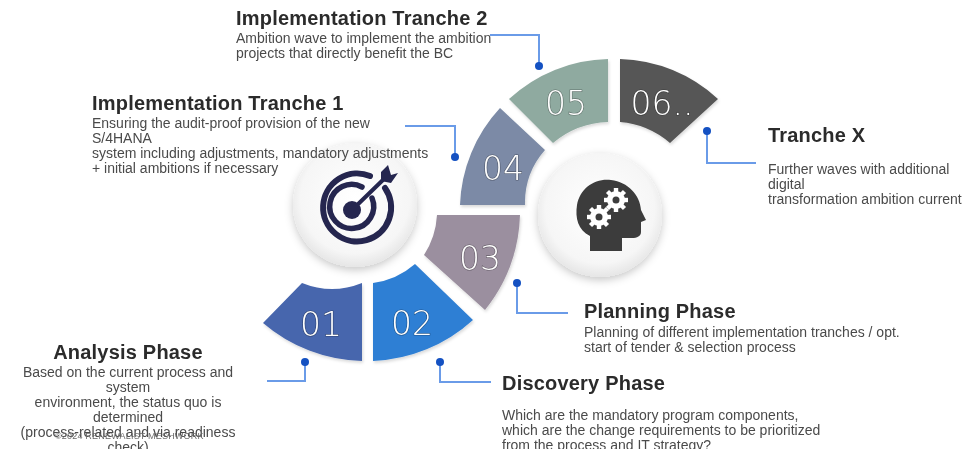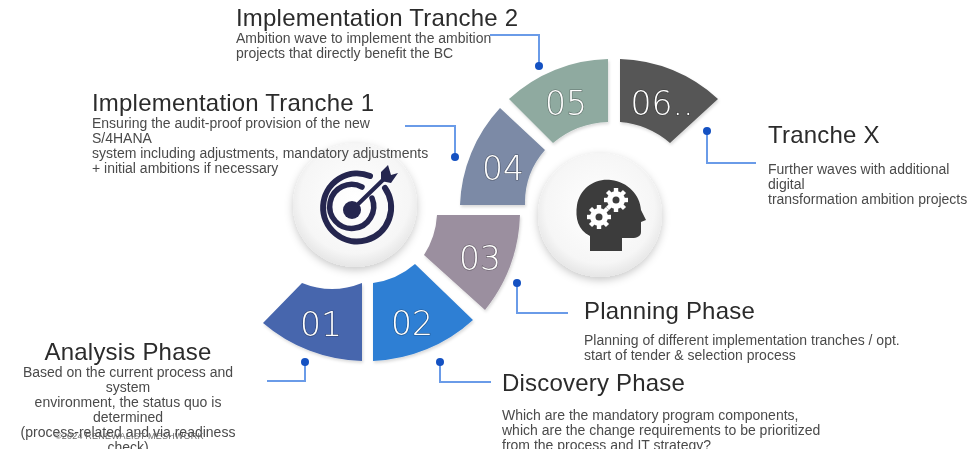--- a/index.html
+++ b/index.html
@@ -1,20 +1,20 @@
 <!DOCTYPE html>
 <html><head>
 <meta charset="utf-8">
 <style>
   html, body { margin:0; padding:0; background:#ffffff; }
   body { width:980px; height:449px; position:relative; overflow:hidden;
          font-family:"Liberation Sans", "DejaVu Sans", sans-serif; color:#333; }
   #diagram { position:absolute; left:0; top:0; width:980px; height:449px; }
   .block { position:absolute; }
-  .title { font-weight:normal; color:#2b2b2b; font-size:24px; line-height:26px; letter-spacing:0.2px; }
+  .title { font-weight:bold; color:#2b2b2b; font-size:20px; line-height:26px; letter-spacing:0.2px; }
   .desc  { font-size:14px; line-height:15px; color:#4a4a4a; }
   .right { text-align:right; }
   .copyright { position:absolute; left:55px; top:431px; font-size:9px; color:#6a6a6a; letter-spacing:0.2px; }
   .seg-label { font-family:"DejaVu Sans", sans-serif; font-weight:300; fill:#ffffff; font-size:33px;
                paint-order:stroke; stroke:rgba(0,0,0,0.35); stroke-width:1.2px; }
 </style>
 </head>
 <body>
 
 <svg id="diagram" width="980" height="449" viewBox="0 0 980 449" xmlns="http://www.w3.org/2000/svg">
@@ -121,26 +121,26 @@
 <div class="block" style="left:92px; top:90px; width:340px;">
   <div class="title">Implementation Tranche 1</div>
   <div class="desc">Ensuring the audit-proof provision of the new S/4HANA</div>
   <div class="desc">system including adjustments, mandatory adjustments</div>
   <div class="desc">+ initial ambitions if necessary</div>
 </div>
 
 <div class="block" style="left:768px; top:122px; width:210px;">
   <div class="title">Tranche X</div>
   <div class="desc" style="margin-top:14px;">Further waves with additional digital</div>
-  <div class="desc">transformation ambition projects</div>
+  <div class="desc">transformation ambition current</div>
 </div>
 
 <div class="block" style="left:584px; top:298px; width:360px;">
   <div class="title">Planning Phase</div>
-  <div class="desc" style="margin-top:9px;">Planning of different implementation tranches / opt.</div>
+  <div class="desc" style="margin-top:1px;">Planning of different implementation tranches / opt.</div>
   <div class="desc">start of tender &amp; selection process</div>
 </div>
 
 <div class="block right" style="left:0px; top:339px; width:256px;text-align:center;">
   <div class="title">Analysis Phase</div>
   <div class="desc">Based on the current process and system</div>
   <div class="desc">environment, the status quo is determined</div>
   <div class="desc">(process-related and via readiness check)</div>
 </div>
 

